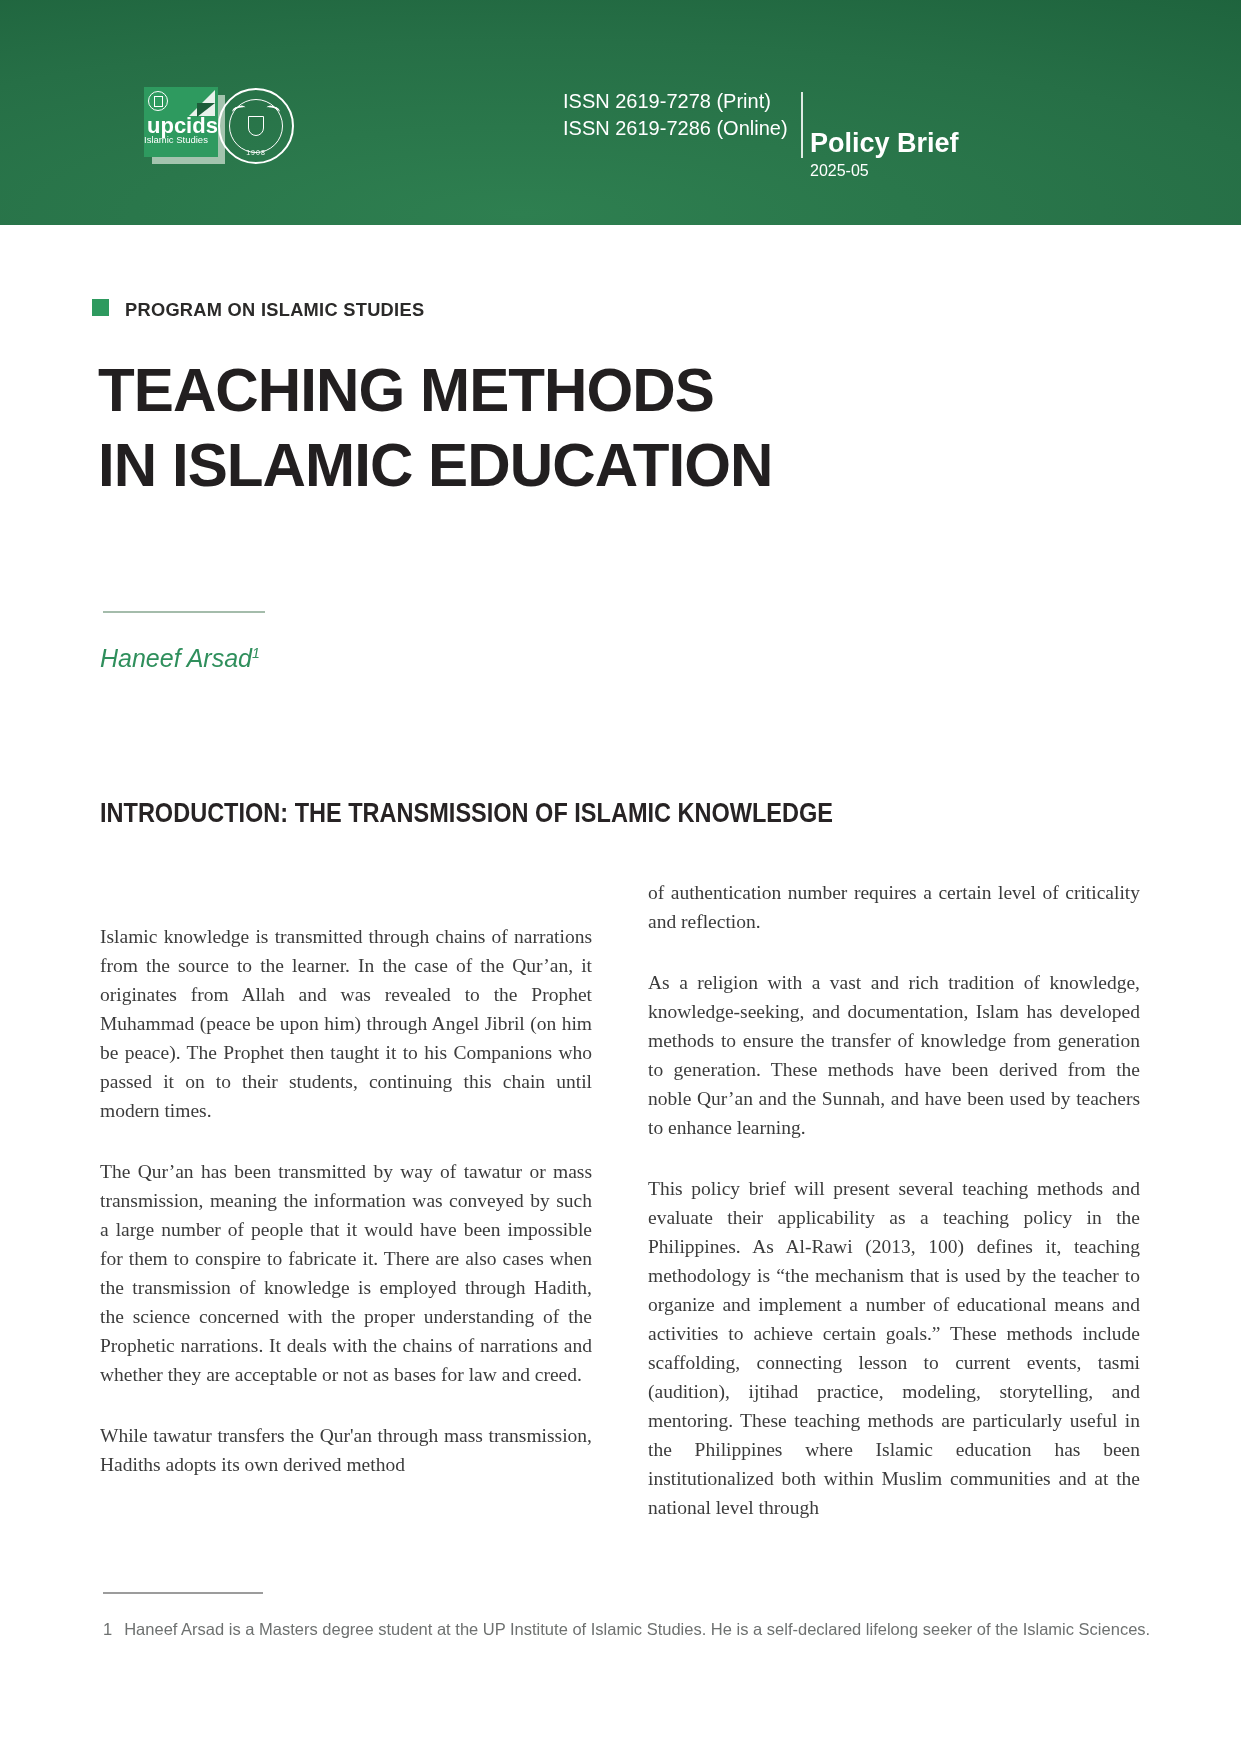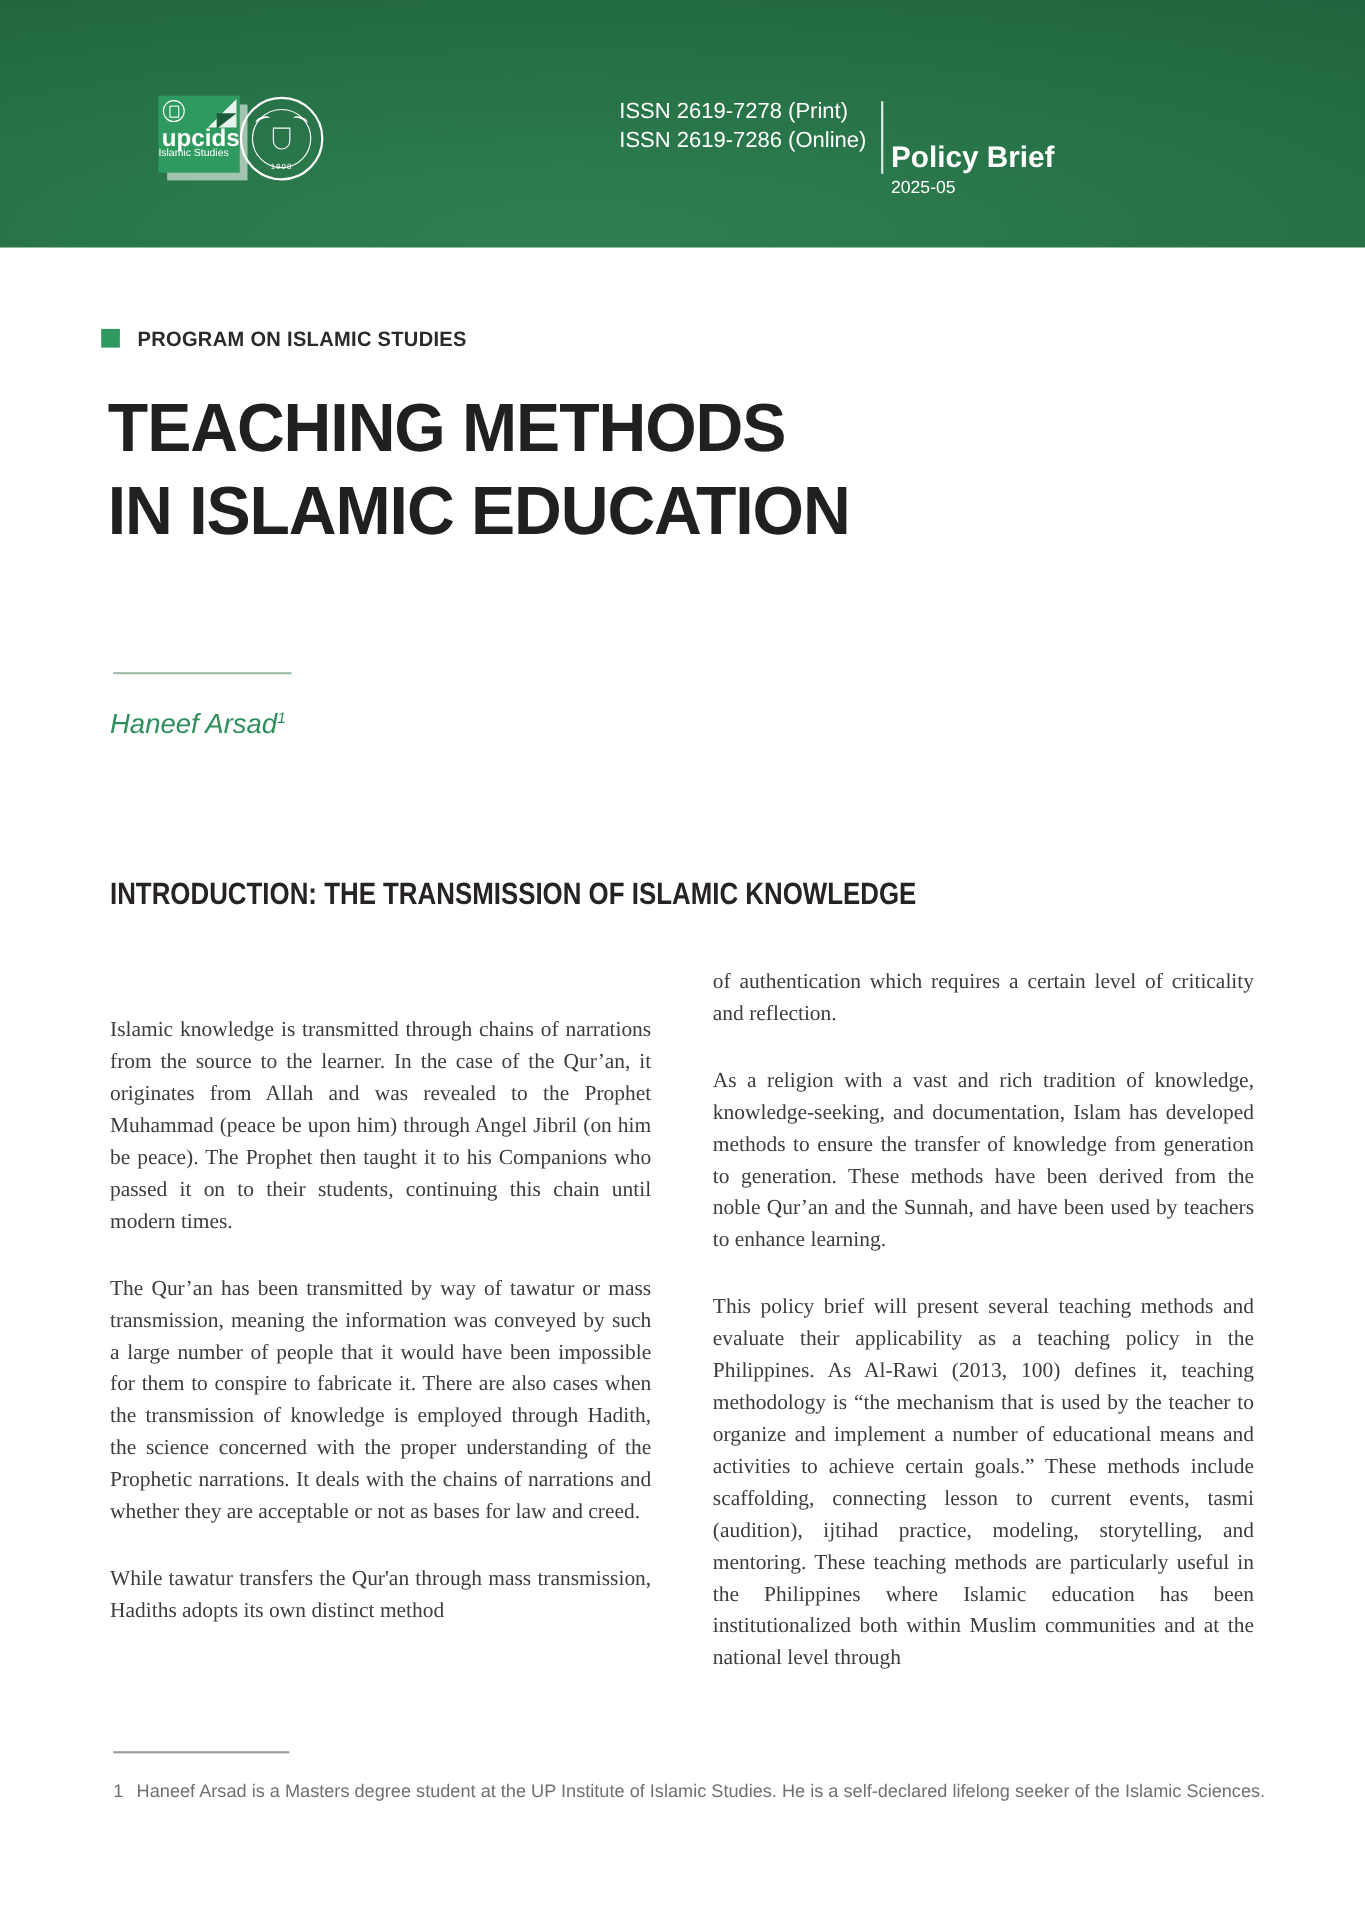--- a/index.html
+++ b/index.html
@@ -224,24 +224,24 @@
   <div class="author-line">
     <span>Haneef Arsad</span><sup>1</sup>
   </div>
 
   <div class="section-heading">INTRODUCTION: THE TRANSMISSION OF ISLAMIC KNOWLEDGE</div>
 
   <div class="body-columns">
     <div class="col">
       <p>Islamic knowledge is transmitted through chains of narrations from the source to the learner. In the case of the Qur’an, it originates from  Allah and was revealed to the Prophet Muhammad (peace be upon him) through Angel Jibril (on him be peace). The Prophet then taught it to his Companions who passed it on to their students, continuing this chain until modern times.</p>
       <p>The Qur’an has been transmitted by way of tawatur or mass transmission, meaning the information was conveyed by such a large number of people that it would have been impossible for them to conspire to fabricate it. There are also cases when the transmission of knowledge is employed through Hadith, the science concerned with the proper understanding of the Prophetic narrations. It deals with the chains of narrations and whether they are acceptable or not as bases for law and creed.</p>
-      <p>While tawatur transfers the Qur'an through mass transmission, Hadiths adopts its own distinct method</p>
+      <p>While tawatur transfers the Qur'an through mass transmission, Hadiths adopts its own derived method</p>
     </div>
     <div class="col">
-      <p>of authentication which requires a certain level of criticality and reflection.</p>
+      <p>of authentication number requires a certain level of criticality and reflection.</p>
       <p>As a religion with a vast and rich tradition of knowledge, knowledge-seeking, and documentation, Islam has developed methods to ensure the transfer of knowledge from generation to generation. These methods have been derived from the noble Qur’an and the Sunnah, and have been used by teachers to enhance learning.</p>
       <p>This policy brief will present several teaching methods and evaluate their applicability as a teaching policy in the Philippines. As Al-Rawi (2013, 100) defines it, teaching methodology is “the mechanism that is used by the teacher to organize and implement a number of educational means and activities to achieve certain goals.” These methods include scaffolding, connecting lesson to current events, tasmi (audition), ijtihad practice, modeling, storytelling, and mentoring. These teaching methods are particularly useful in the Philippines where Islamic education has been institutionalized both within Muslim communities and at the national level through</p>
     </div>
   </div>
 
   <div class="footnote-rule"></div>
   <div class="footnote-row">
     <span>1</span>
     <span>Haneef Arsad is a Masters degree student at the UP Institute of Islamic Studies. He is a self-declared lifelong seeker of the Islamic Sciences.</span>
   </div>

